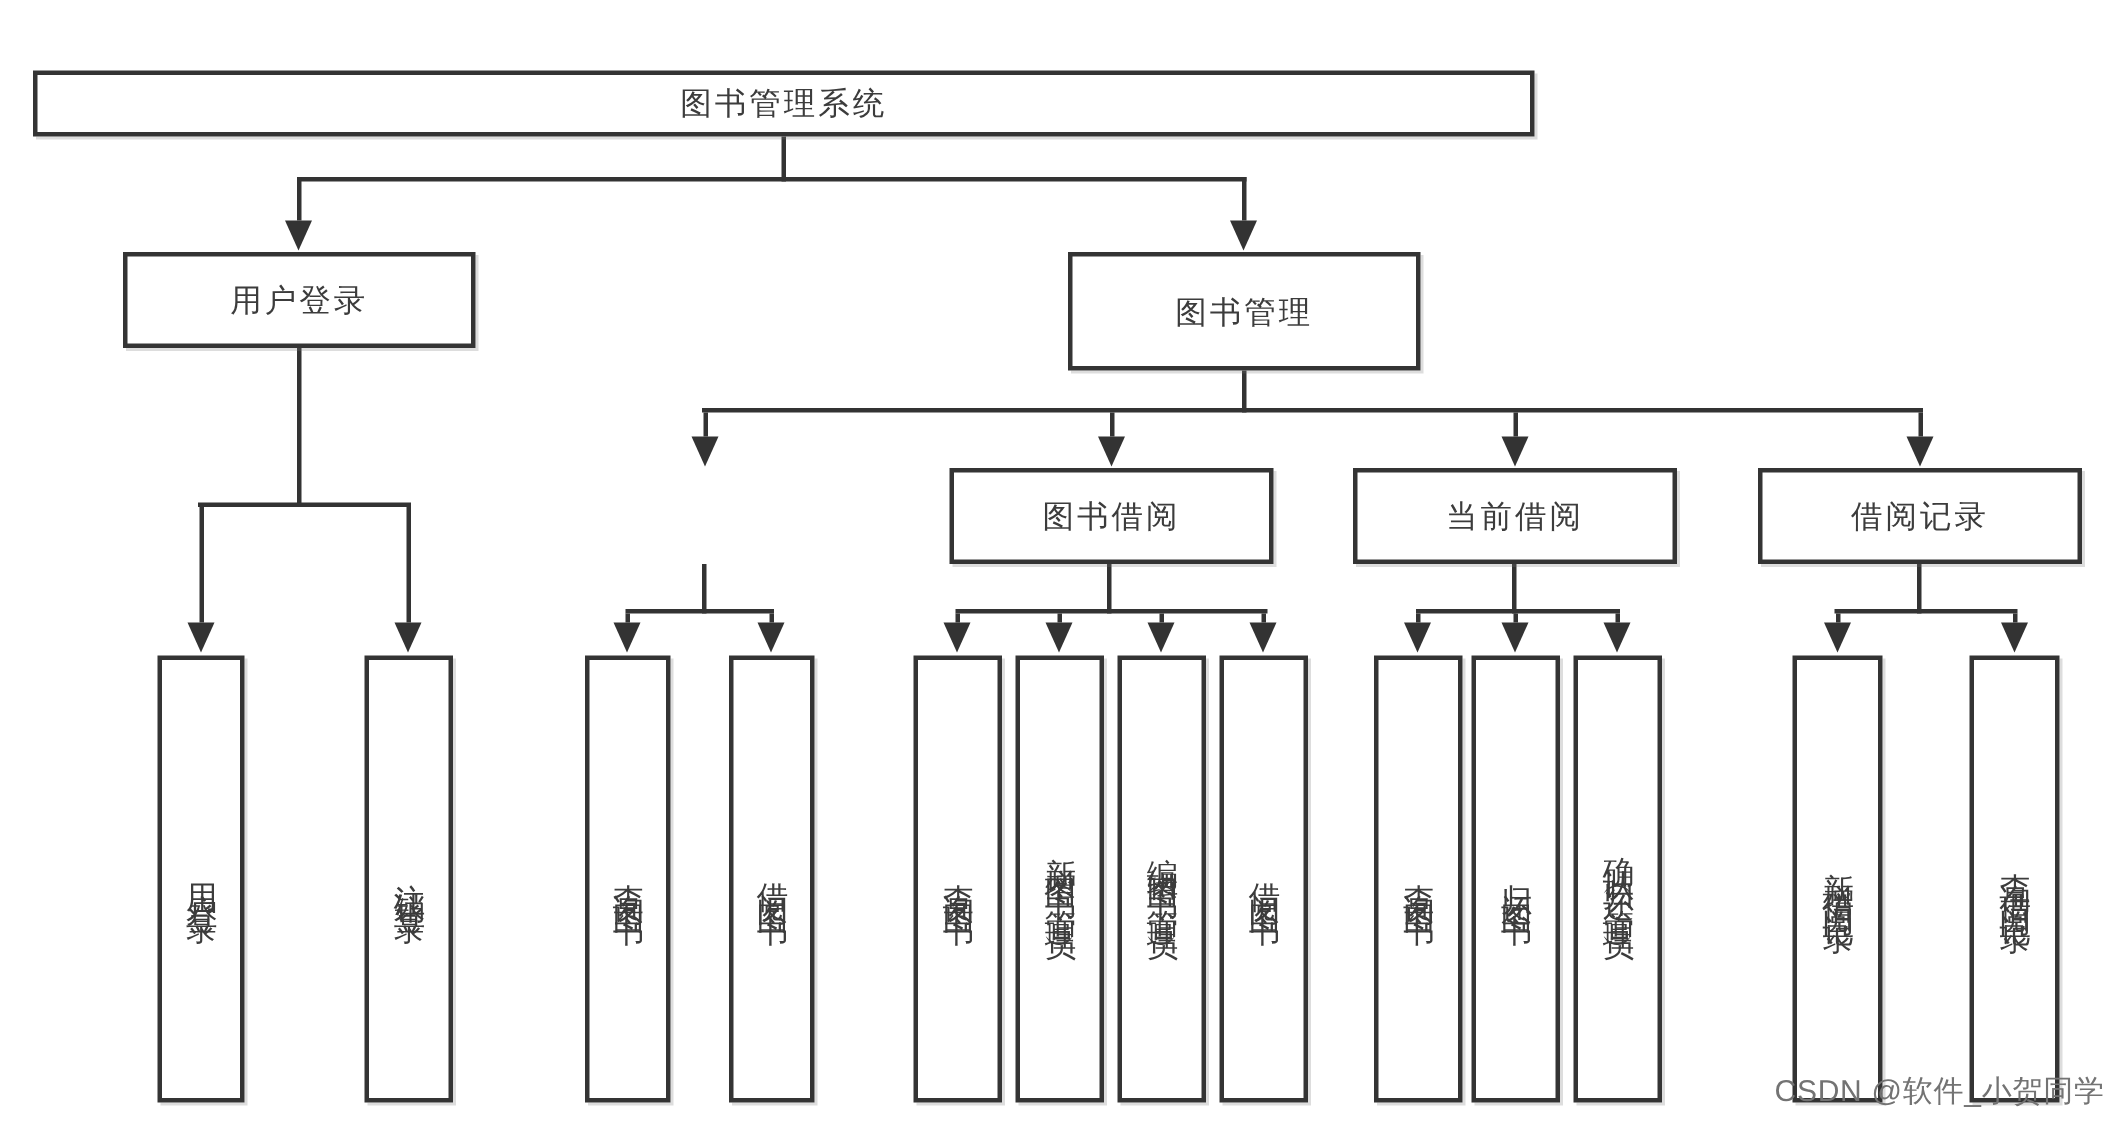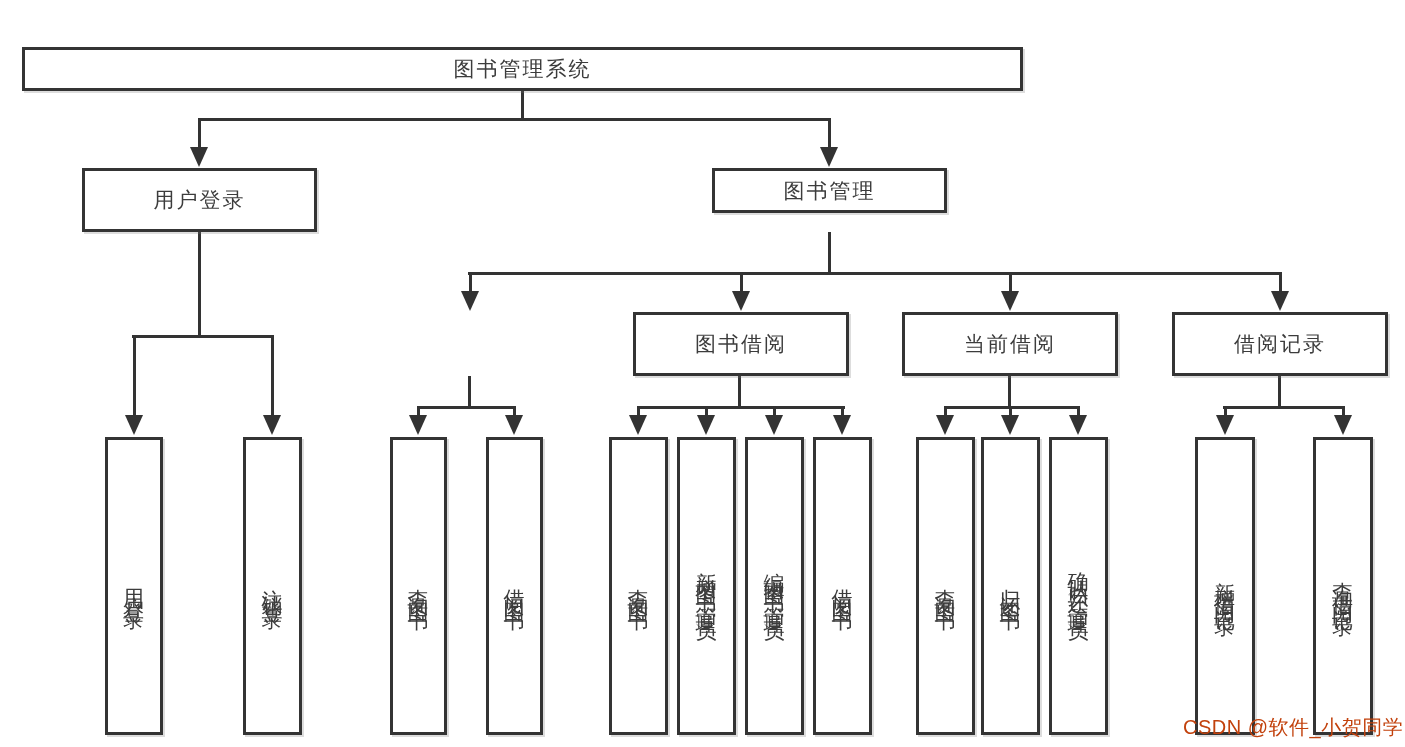--- a/index.html
+++ b/index.html
@@ -8,42 +8,42 @@
     font-family:"Liberation Sans","DejaVu Sans",sans-serif;color:#383838;
   }
   .node{
     position:absolute;box-sizing:border-box;background:#fff;border:3px solid #343434;
     display:flex;align-items:center;justify-content:center;
     box-shadow:2px 2px 0 rgba(120,120,120,0.25);
     font-size:21px;letter-spacing:2px;color:#3c3c3c;z-index:2;
   }
   .node.root{left:22px;top:13px;width:1001px;height:44px;margin-top:34px;}
   .node.l2a{left:82px;top:168px;width:235px;height:64px;}
-  .node.l2b{left:712px;top:168px;width:235px;height:45px;}
+  .node.l2b{left:712px;top:168px;width:235px;height:79px;}
   .node.l3{top:312px;height:64px;}
   .node.leaf{top:437px;height:298px;}
   .vtext{
     writing-mode:vertical-rl;text-orientation:mixed;
     font-size:21px;letter-spacing:7px;line-height:1.1;white-space:nowrap;
   }
   .vline{position:absolute;width:3px;background:#333;z-index:1;}
   .hline{position:absolute;height:3px;background:#333;z-index:1;}
   .arrow{position:absolute;width:18px;z-index:1;}
   .arrow::before{
     content:"";position:absolute;left:7.5px;top:0;width:3px;
     height:calc(100% - 20px);background:#333;
   }
   .arrow::after{
     content:"";position:absolute;left:0;bottom:0;width:0;height:0;
     border-style:solid;border-color:transparent;
     border-width:20px 9px 0 9px;border-top-color:#333;
   }
   .watermark{
     position:absolute;left:1183px;top:714px;z-index:6;
-    font-size:20px;letter-spacing:0.5px;color:#c2410c;white-space:nowrap;
+    font-size:20px;letter-spacing:0.5px;color:#737373;white-space:nowrap;
   }
 </style>
 </head>
 <body>
 
 <div class="canvas">
 
   <div class="vline" style="left:521px;top:69px;height:52px"></div>
   <div class="hline" style="left:198px;top:118px;width:633px"></div>
   <div class="arrow" style="left:190px;top:118px;height:49px"></div>

